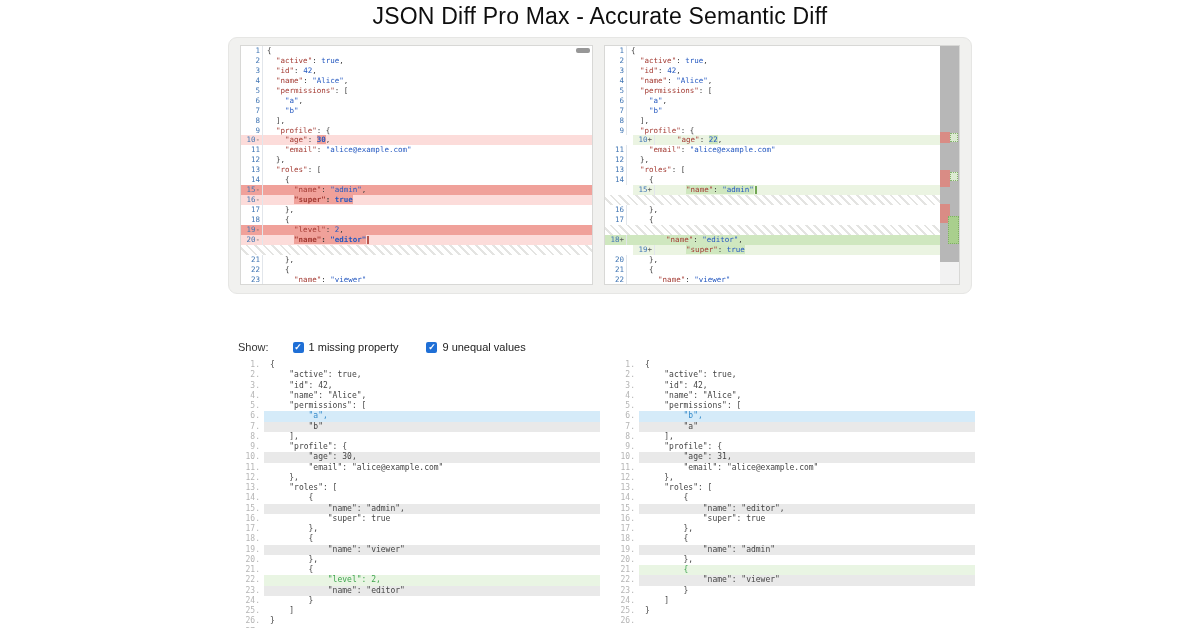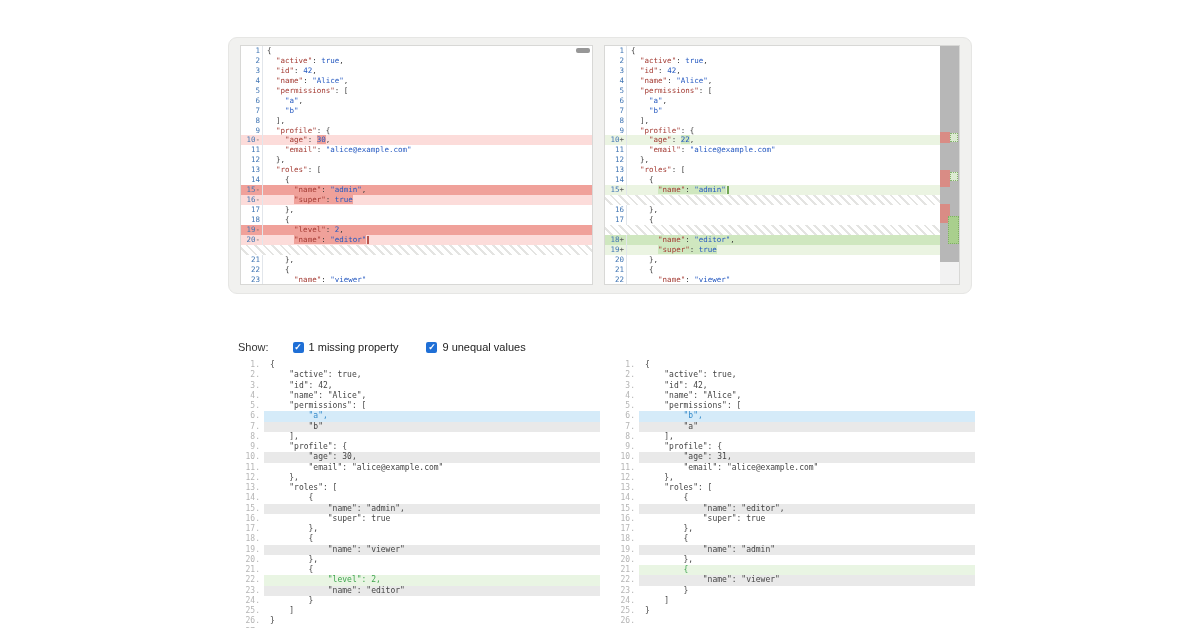--- a/index.html
+++ b/index.html
@@ -24,25 +24,25 @@
   .tpanel .row{display:flex;height:9.95px;line-height:9.95px;
     font-family:"DejaVu Sans Mono", monospace;font-size:7.5px;white-space:pre;}
   .tpanel .gut{flex:0 0 19px;text-align:right;padding-right:2px;color:var(--line-number-color);
     border-right:1px solid #e2e6eb;}
   .tpanel .gm{color:#5a5a5a;}
   .tpanel .code{flex:1 1 auto;padding-left:4px;overflow:hidden;}
   .s-p{color:#3d3d3d;}
   .s-k{color:var(--key-color);}
   .s-v{color:var(--value-color);}
   .r-del{background:var(--removed-line-bg);}
-  .r-del .s-em{background:var(--removed-token-bg);}
+  .r-del .s-em{background:var(--removed-token-bg);font-weight:bold;}
   .r-delfull{background:var(--removed-token-bg);}
-  .r-add{background:var(--added-line-bg);}
+  .r-add{background:var(--added-line-bg);margin-left:28px;}
   .r-add .s-em{background:var(--added-token-bg);}
-  .r-addfull{background:var(--added-token-bg);}
+  .r-addfull{background:var(--added-token-bg);gap:8px;}
   .r-hatch{background:repeating-linear-gradient(45deg,#ffffff 0px,#ffffff 4px,#e4e4e2 4px,#e4e4e2 6px);}
   .r-hatch .gut{border-right:none;}
   .caret{display:inline-block;width:2px;height:8px;vertical-align:middle;margin-left:1px;}
   .caret-del{background:#b9574e;}
   .caret-add{background:#71a654;}
 
   
   #lthumb{right:2px;top:2px;width:14px;height:5px;background:#979797;border-radius:2px;}
   #ruler{right:0;top:0;width:19px;height:238px;background:#f2f2f2;}
   #rthumb{position:absolute;left:0;top:0;width:19px;height:216px;background:#b7b7b7;}
@@ -71,20 +71,21 @@
   .bpanel .r-green .code{background:var(--green-row-bg);}
   .s-t{color:#454545;}
   .s-b{color:var(--blue-text);}
   .s-g{color:var(--green-text);}
 </style>
 </head>
 <body>
 
 <div id="stage">
 
+  <div class="abs big-title" id="title1">JSON Diff Pro Max - Accurate Semantic Diff</div>
 
   <div class="abs" id="card">
     <div class="tpanel" id="tpanelL">
       <div id="tpanelL-lines">
           <div class="row"><div class="gut">1</div><div class="code"><span class="s-p">{</span></div></div>
           <div class="row"><div class="gut">2</div><div class="code"><span class="s-p">  </span><span class="s-k">"active"</span><span class="s-p">: </span><span class="s-v">true</span><span class="s-p">,</span></div></div>
           <div class="row"><div class="gut">3</div><div class="code"><span class="s-p">  </span><span class="s-k">"id"</span><span class="s-p">: </span><span class="s-v">42</span><span class="s-p">,</span></div></div>
           <div class="row"><div class="gut">4</div><div class="code"><span class="s-p">  </span><span class="s-k">"name"</span><span class="s-p">: </span><span class="s-v">"Alice"</span><span class="s-p">,</span></div></div>
           <div class="row"><div class="gut">5</div><div class="code"><span class="s-p">  </span><span class="s-k">"permissions"</span><span class="s-p">: [</span></div></div>
           <div class="row"><div class="gut">6</div><div class="code"><span class="s-p">    </span><span class="s-v">"a"</span><span class="s-p">,</span></div></div>

